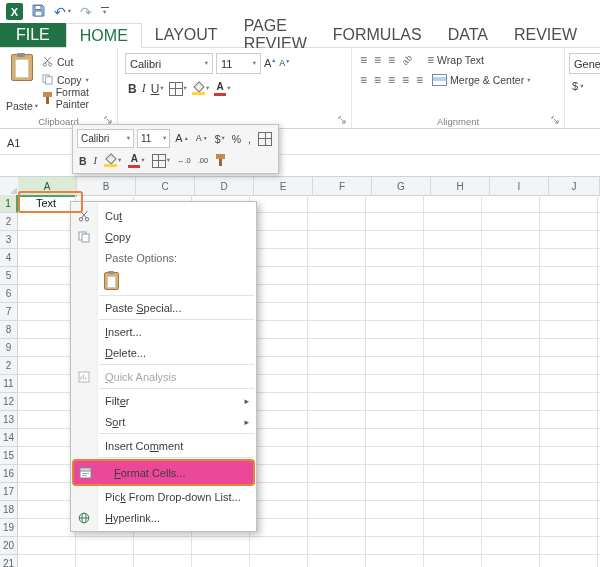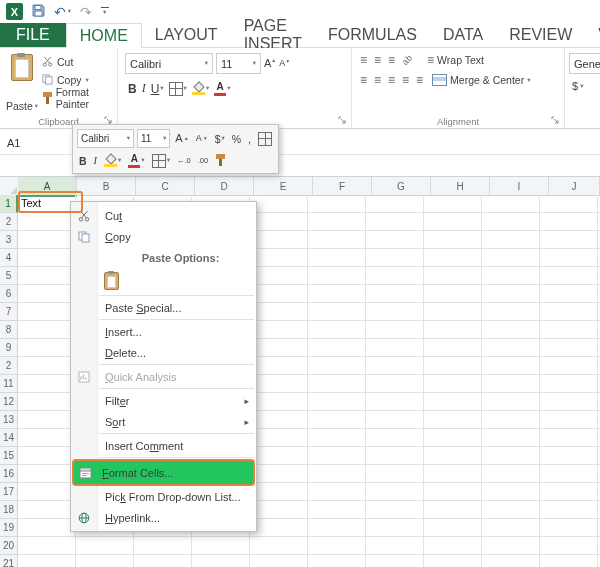--- a/index.html
+++ b/index.html
@@ -83,21 +83,21 @@
   .corner{position:absolute;left:0;top:0;width:18px;height:18px;background:#f3f4f5;border-right:1px solid #cfd3d7;border-bottom:1px solid #cfd3d7;}
   .corner::after{content:"";position:absolute;right:1px;bottom:1px;width:0;height:0;border-left:7px solid transparent;border-bottom:7px solid #cdd3d8;}
   .cols{position:absolute;left:18px;top:0;right:0;height:18px;display:flex;}
   .col{width:58px;height:18px;border-right:1px solid #d5d9dc;border-bottom:1px solid #cfd3d7;background:#f3f4f5;color:#5f6770;font-size:10px;display:flex;align-items:center;justify-content:center;}
   .col:last-child{flex:1;}
   .col.sel{background:#dcead9;color:#1d6137;border-bottom:2px solid #55a06c;}
   .rowhdrs{position:absolute;left:0;top:18px;width:18px;bottom:0;overflow:hidden;}
   .rh{height:18px;border-bottom:1px solid #d5d9dc;border-right:1px solid #cfd3d7;background:#f3f4f5;color:#5f6770;font-size:10px;display:flex;align-items:center;justify-content:center;box-sizing:border-box;}
   .rh.sel{background:#dcead9;color:#1d6137;border-right:2px solid #55a06c;}
   .grid{position:absolute;left:18px;top:18px;right:0;bottom:0;background-image:linear-gradient(to right,transparent 57px,#dfe3e6 57px),linear-gradient(to bottom,transparent 17px,#dfe3e6 17px);background-size:58px 18px;}
-  .cellA1{position:absolute;left:0;top:0;width:57px;height:17px;padding-left:3px;font-size:11px;color:#111;line-height:17px;}
+  .cellA1{position:absolute;left:15px;top:0;width:57px;height:17px;padding-left:3px;font-size:11px;color:#111;line-height:17px;}
 
   
   .a1-box{position:absolute;left:18px;top:191px;width:61px;height:18px;border:2px solid #e8823b;border-radius:3px;z-index:40;}
 
   
   .mini{position:absolute;left:72px;top:124px;width:197px;background:#f5f5f5;border:1px solid #c3c3c3;box-shadow:2px 2px 6px rgba(0,0,0,.25);z-index:20;padding:4px 4px;display:flex;flex-direction:column;gap:4px;}
   .mt-row{display:flex;align-items:center;gap:3px;}
   .mt-combo{background:#fff;border:1px solid #c9c9c9;height:17px;display:flex;align-items:center;padding:0 3px;font-size:10px;color:#333;}
   .mt-combo .dd{margin-left:auto;padding-left:3px;}
   .mt-btn{height:17px;display:flex;align-items:center;gap:1px;padding:0 2px;font-size:10.5px;color:#3f3f3f;}
@@ -105,23 +105,23 @@
   .brush-ico{position:relative;width:11px;height:13px;}
   .brush-ico::before{content:"";position:absolute;left:1px;top:0;width:9px;height:5px;background:#c98a4b;}
   .brush-ico::after{content:"";position:absolute;left:4px;top:5px;width:3px;height:7px;background:#8a6d3b;}
 
   
   .ctx{position:absolute;left:70px;top:201px;width:185px;padding:3px 0;background:#fff;border:1px solid #bfbfbf;box-shadow:3px 3px 7px rgba(0,0,0,.25);z-index:30;}
   .ctx::before{content:"";position:absolute;left:0;top:0;bottom:0;width:26px;background:#f5f5f5;border-right:1px solid #ececec;}
   .mi{position:relative;height:21px;display:flex;align-items:center;padding-left:34px;font-size:11px;color:#3c3c3c;}
   .mi .mi-ico{position:absolute;left:4px;width:18px;display:flex;justify-content:center;align-items:center;}
   .mi.disabled{color:#a6a6a6;}
-  .mi.sec-label{color:#6a6a6a;font-weight:bold;justify-content:center;}
+  .mi.sec-label{color:#6a6a6a;font-weight:normal;}
   .mi .sub{margin-left:auto;margin-right:7px;font-size:9px;color:#555;}
-  .mi.fmt{background:#22c55e;border:2px solid #e8823b;border-radius:4px;height:23px;padding-left:28px;margin:0 1px;}
+  .mi.fmt{background:#ec4899;border:2px solid #e8823b;border-radius:4px;height:23px;padding-left:40px;margin:0 1px;}
   .mi.fmt .mi-ico{left:2px;}
   .mi-iconrow{position:relative;height:26px;display:flex;align-items:center;padding-left:33px;}
   .msep{height:1px;background:#e2e2e2;margin:1px 2px 1px 28px;}
 </style>
 </head>
 <body>
 
 <div class="app">
 
   <div class="qat">
@@ -141,21 +141,21 @@
     <span class="custom-ic">
       <span class="bar"></span>
       <span class="dd">▾</span>
     </span>
   </div>
 
   <div class="tabbar">
     <div class="tab file">FILE</div>
     <div class="tab active">HOME</div>
     <div class="tab">LAYOUT</div>
-    <div class="tab">PAGE INSERT</div>
+    <div class="tab">PAGE REVIEW</div>
     <div class="tab">FORMULAS</div>
     <div class="tab">DATA</div>
     <div class="tab">REVIEW</div>
     <div class="tab">VIEW</div>
   </div>
 
   <div class="ribbon">
 
     <div class="rgroup" style="width:117px;">
       <div class="paste-btn">

